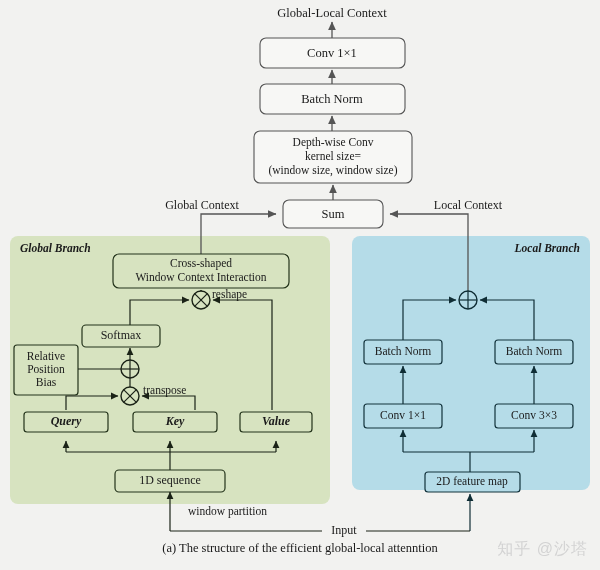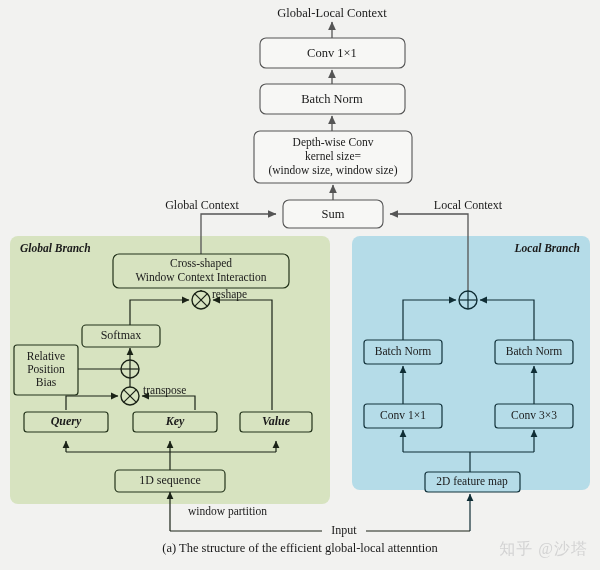--- a/index.html
+++ b/index.html
@@ -29,21 +29,21 @@
   .box-blue{fill:#b5dce8;stroke:#12323b;stroke-width:1.2;}
   .panel-green{fill:#d7e3c0;stroke:none;}
   .panel-blue{fill:#b5dce8;stroke:none;}
   .wire-gray{stroke:#555;stroke-width:1.3;fill:none;}
   .wire-dark{stroke:#1a2216;stroke-width:1.2;fill:none;}
   .wire-blue{stroke:#0f2d35;stroke-width:1.2;fill:none;}
   .op-circle{fill:#d7e3c0;stroke:#1a2216;stroke-width:1.4;}
   .op-circle-b{fill:#b5dce8;stroke:#0f2d35;stroke-width:1.4;}
   .watermark{
     position:absolute;right:12px;bottom:10px;
-    font-family:Liberation Serif, serif;
+    font-family:Liberation Sans, sans-serif;
     font-size:16px;color:#d3d3d3;letter-spacing:1px;
     user-select:none;white-space:nowrap;
   }
   .caption{
     position:absolute;left:0;right:0;bottom:14px;
     text-align:center;font-size:12.5px;color:#1a1a1a;
     font-family:Liberation Serif, serif;
   }
 </style>
 </head>

